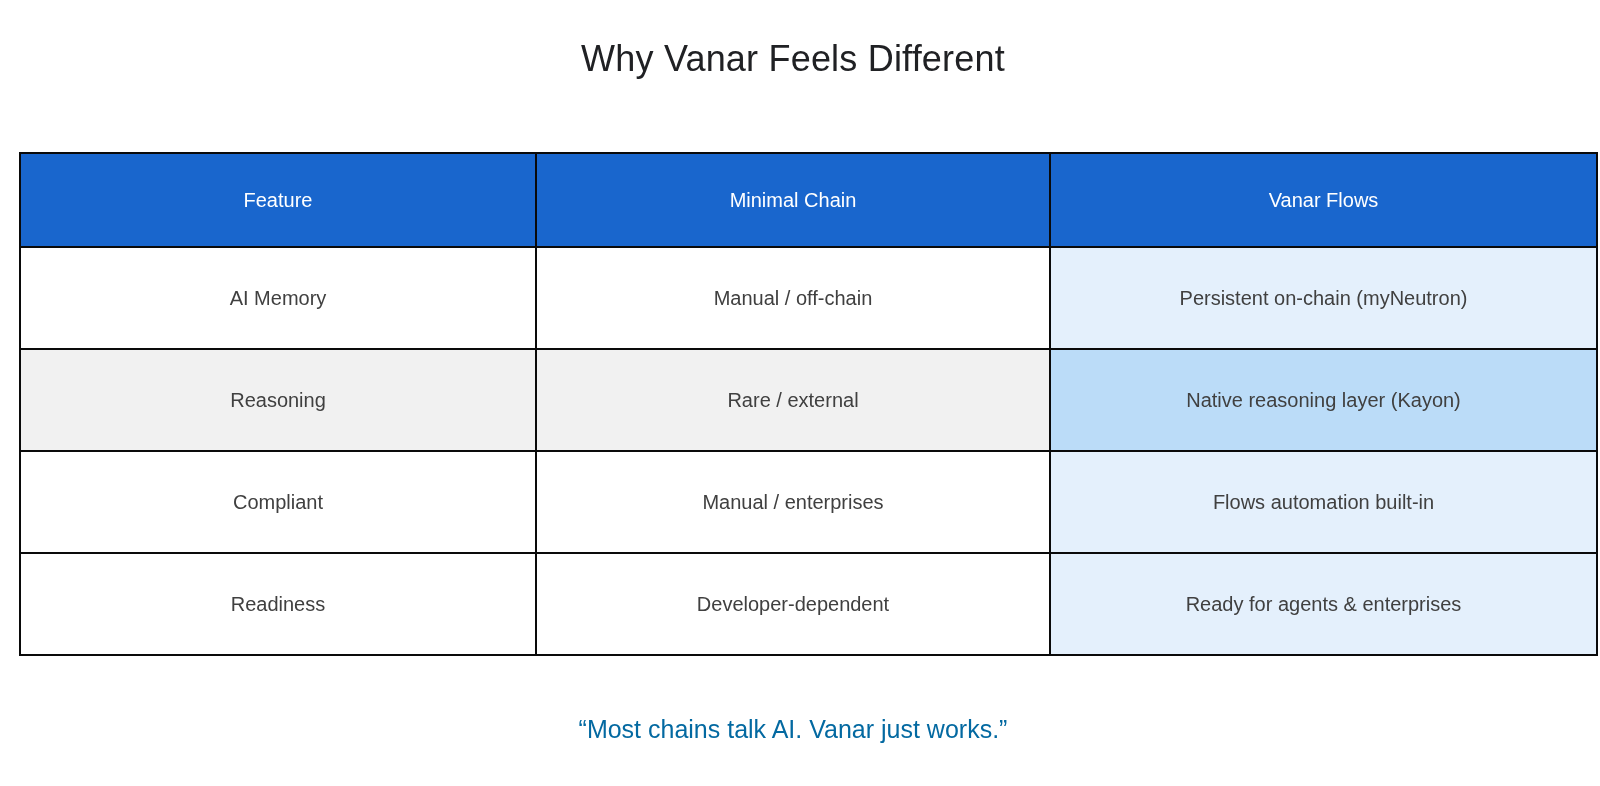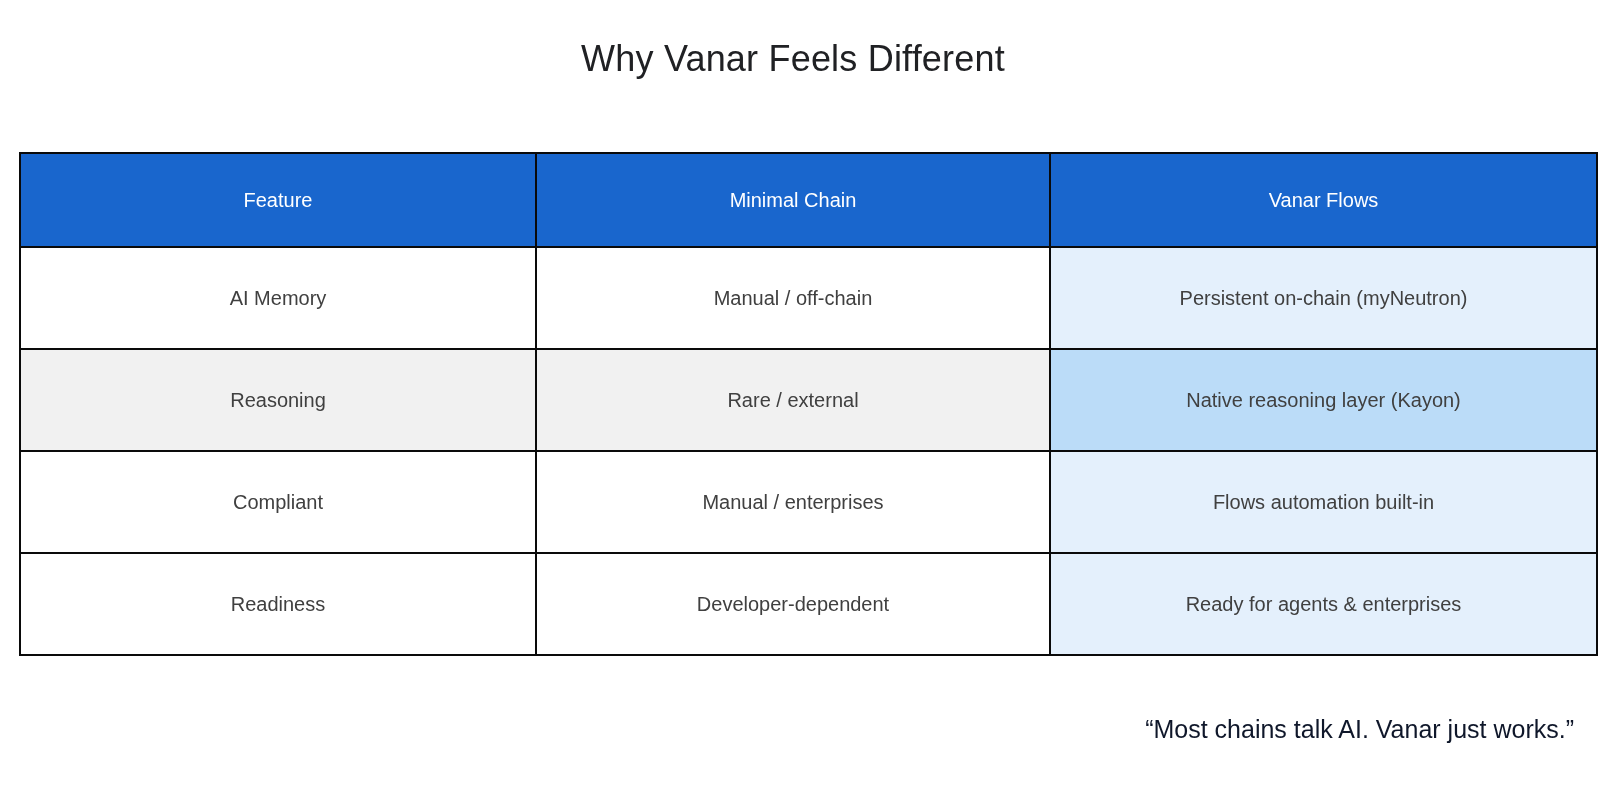--- a/index.html
+++ b/index.html
@@ -57,23 +57,23 @@
   }
   tr.row-gray td.feature, tr.row-gray td.typical { background: #f1f1f1; }
   td.vanar { color: #1659b8; }
   tr.row-white td.vanar { background: #e4f0fc; }
   tr.row-gray  td.vanar { background: #bbdcf8; }
   .quote {
     position: absolute;
     top: 703px;
     left: 0;
     width: 1570px;
-    text-align: right;
+    text-align: center;
     font-size: 25px;
-    color: #0f172a;
+    color: #0369a1;
   }
 </style>
 </head>
 <body>
 
 <div class="page">
 
   <h1 class="title">Why Vanar Feels Different</h1>
 
   <table class="compare">

